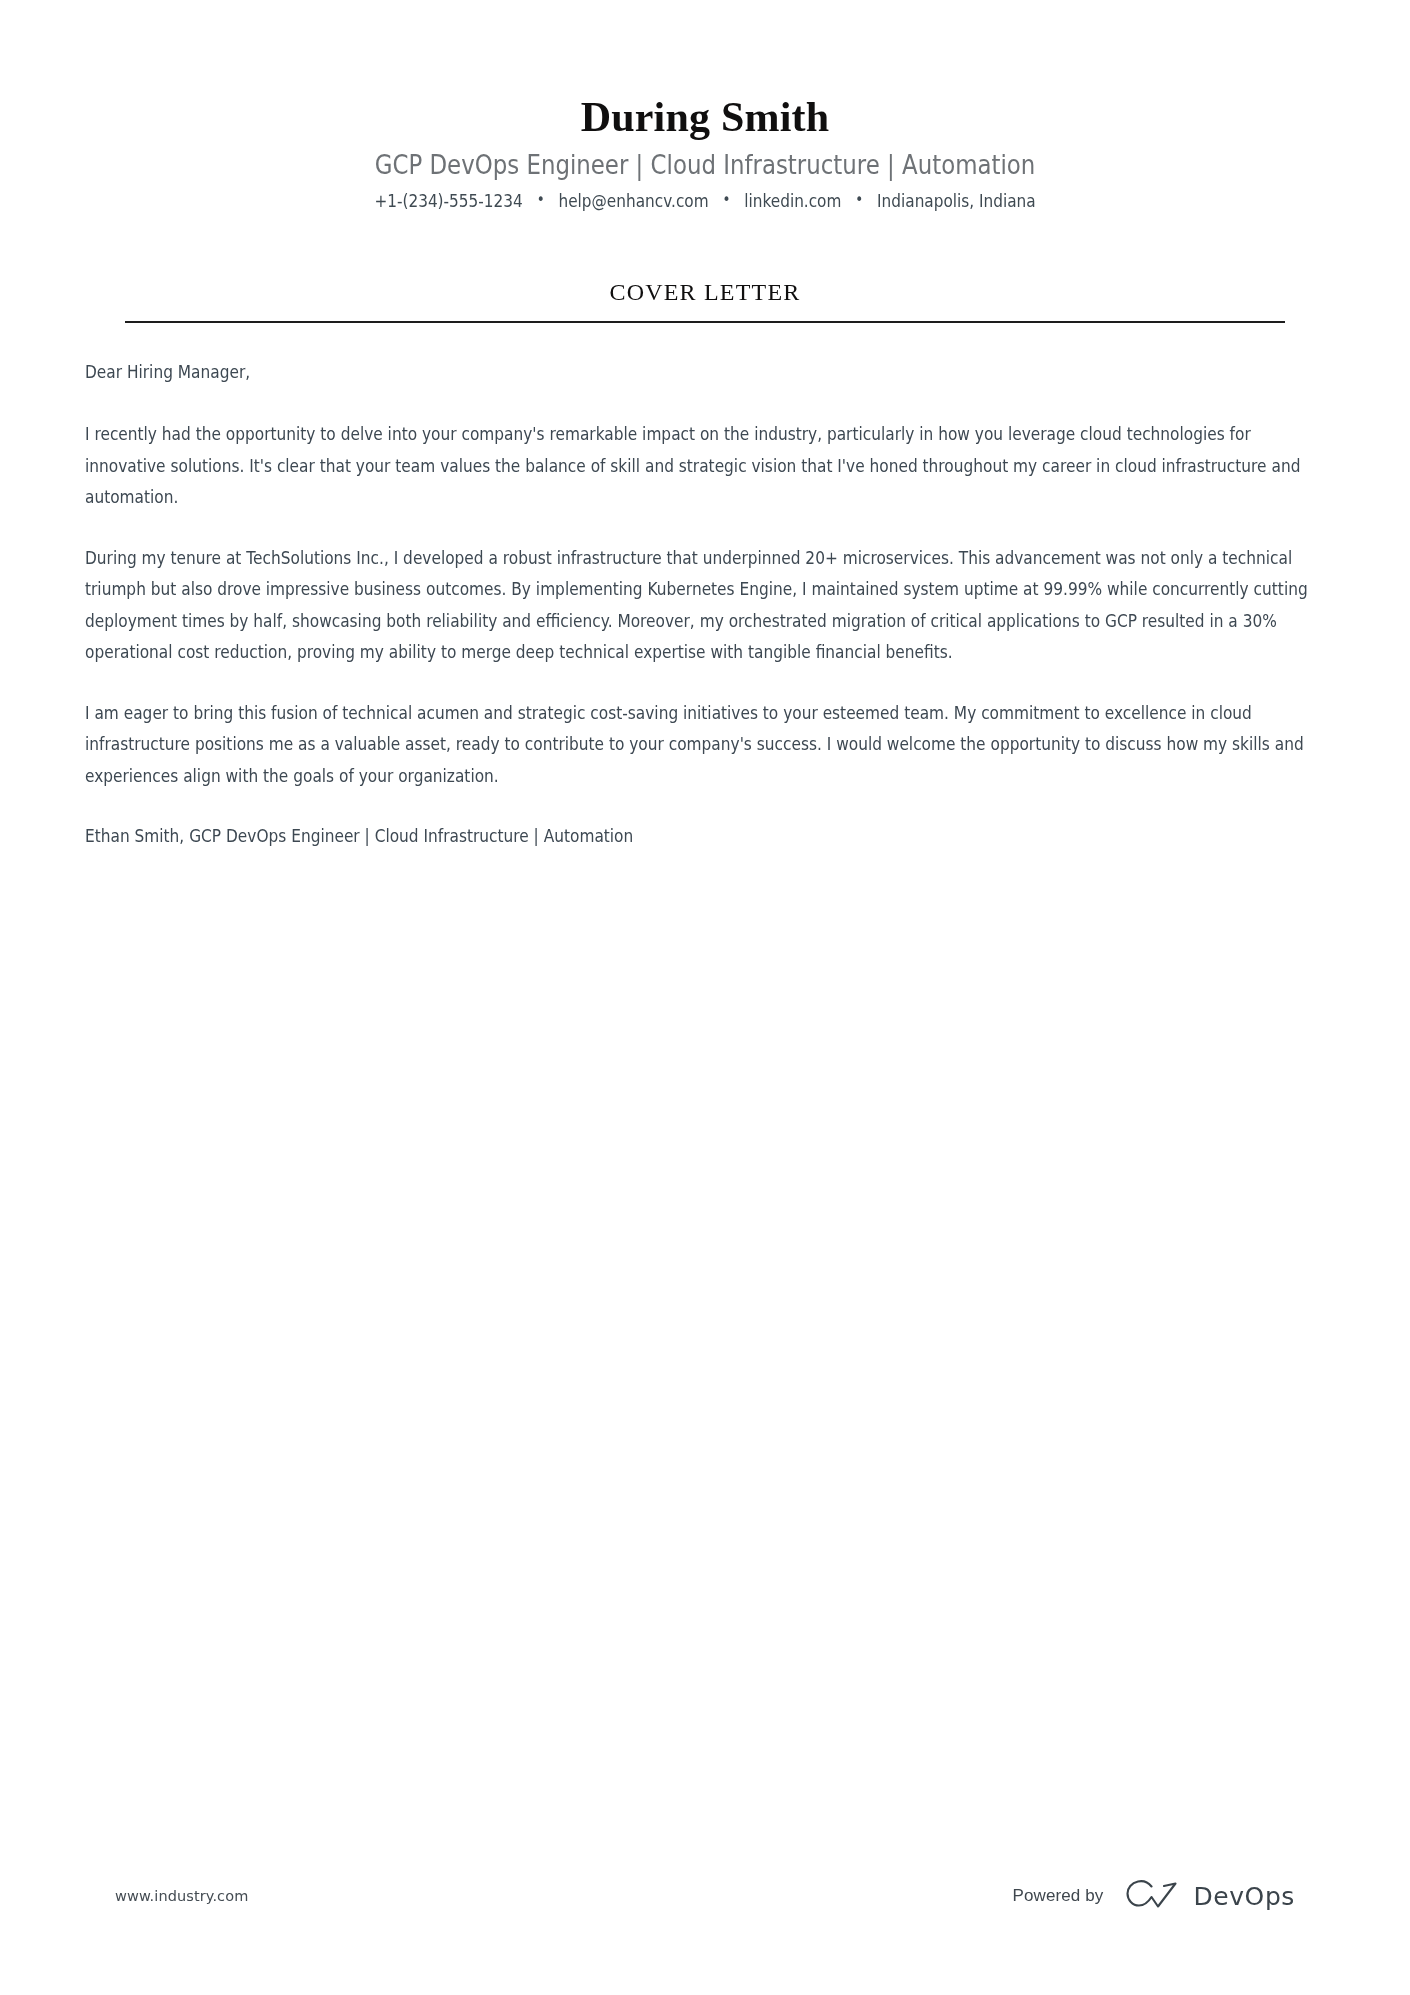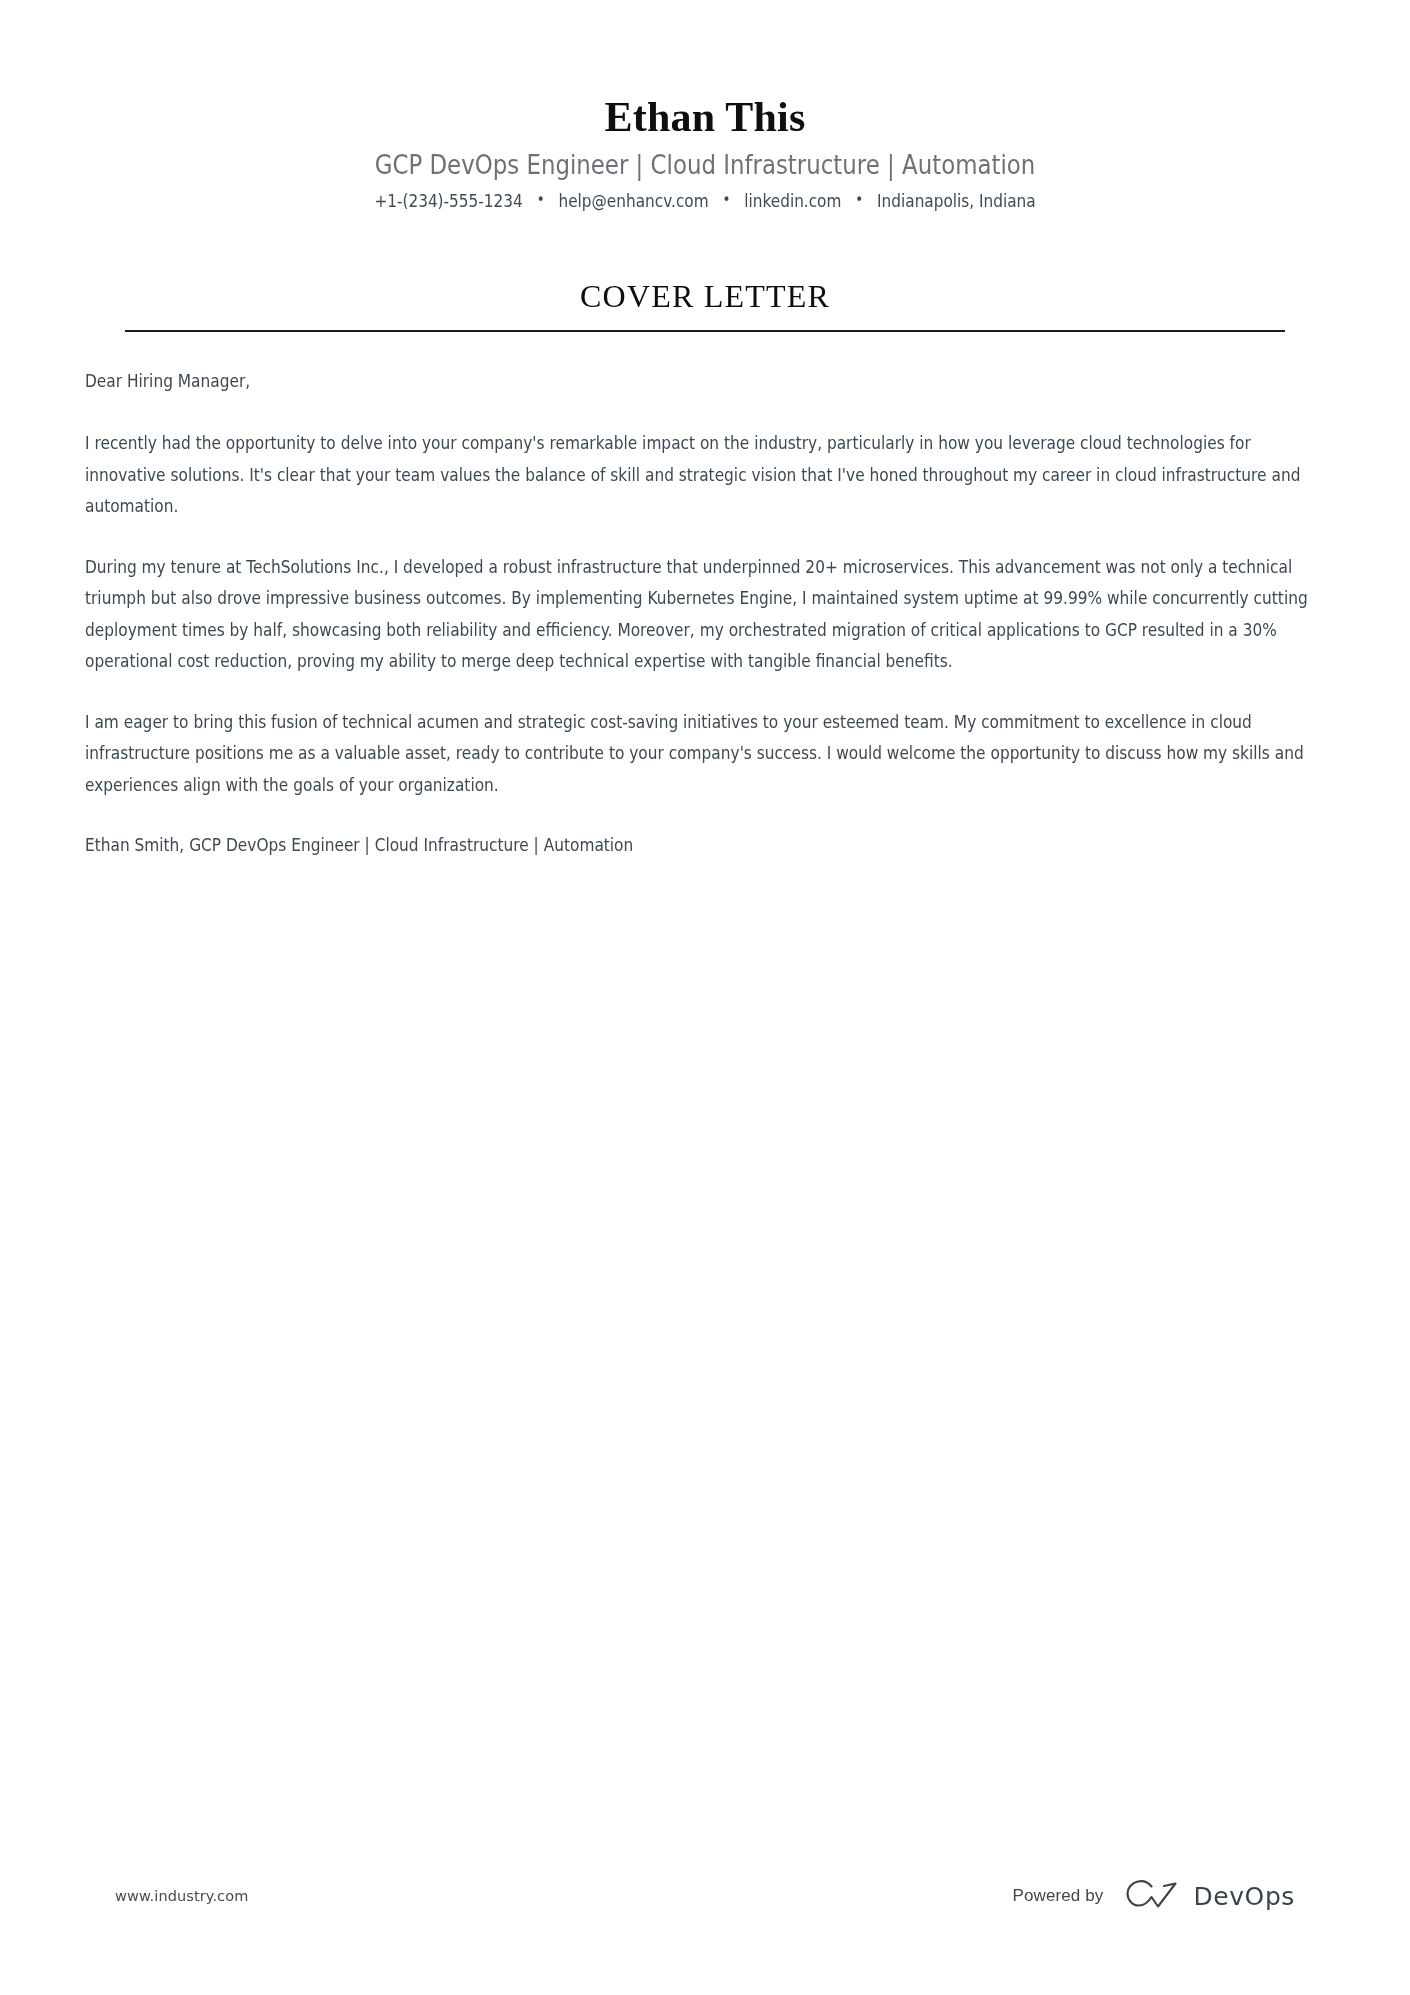--- a/index.html
+++ b/index.html
@@ -67,21 +67,21 @@
     top: -2px;
   }
 
   
   .section-block {
     margin-top: 68px;
     padding: 0 125px;
   }
   .section-title {
     font-family: "Liberation Serif", "DejaVu Serif", serif;
-    font-size: 32px;
+    font-size: 24px;
     letter-spacing: 1.2px;
     color: #100f0f;
     text-align: center;
     font-weight: 400;
     margin: 16px;
     line-height: 1.1;
   }
   .section-rule {
     margin-top: 16px;
     height: 0;
@@ -150,21 +150,21 @@
     letter-spacing: 0.6px;
     line-height: 1;
   }
 </style>
 </head>
 <body>
 
 <div class="page">
 
   <div class="header">
-    <h1 class="candidate-name">Ethan This</h1>
+    <h1 class="candidate-name">During Smith</h1>
 
     <div class="candidate-title">GCP DevOps Engineer | Cloud Infrastructure | Automation</div>
 
     <div class="contact-line">
       <span class="contact-item">+1-(234)-555-1234</span>
       <span class="contact-sep">•</span>
       <span class="contact-item">help@enhancv.com</span>
       <span class="contact-sep">•</span>
       <span class="contact-item">linkedin.com</span>
       <span class="contact-sep">•</span>

